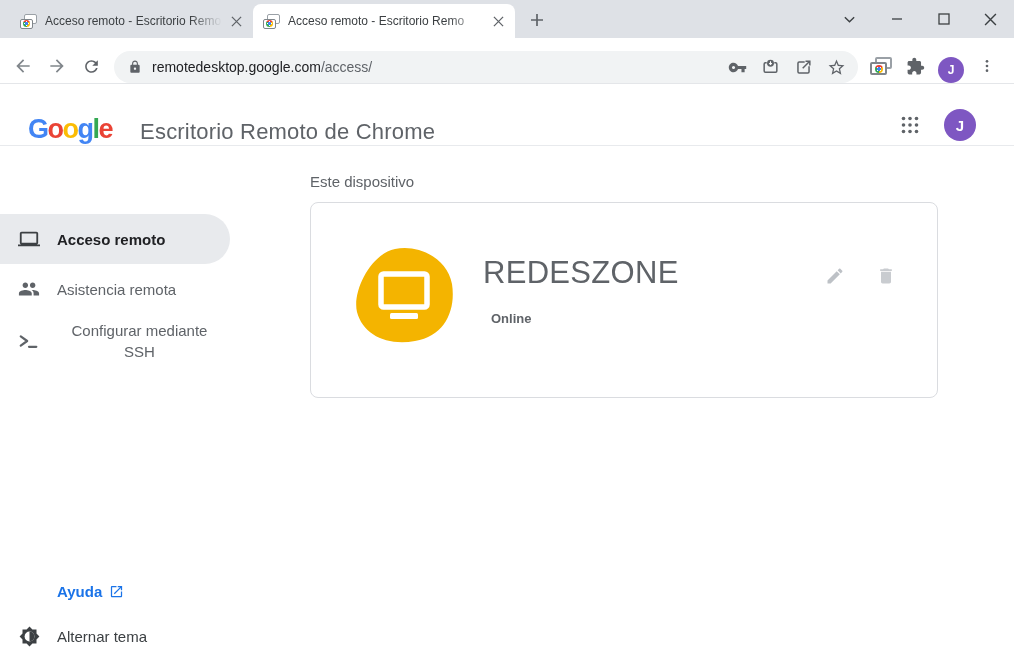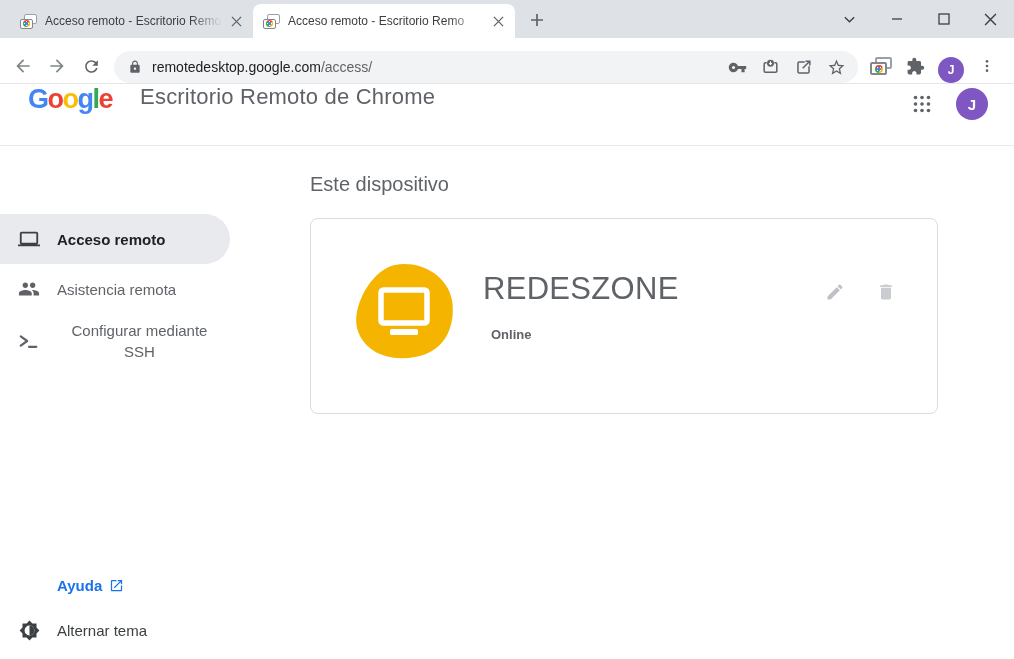--- a/index.html
+++ b/index.html
@@ -35,45 +35,45 @@
   .tool-btn { width:34px; height:34px; display:flex; align-items:center; justify-content:center; border-radius:50%; flex:0 0 auto; }
   .omnibox { flex:1; height:32px; margin:0 6px; background:#F1F3F4; border-radius:16px; display:flex; align-items:center; padding:0 8px 0 14px; }
   .url { font-size:14px; margin-left:10px; white-space:nowrap; }
   .url .host { color:#202124; }
   .url .path { color:#5F6368; }
   .omni-spacer { flex:1; }
   .omni-btn { width:28px; height:28px; display:flex; align-items:center; justify-content:center; border-radius:50%; margin-left:5px; flex:0 0 auto; }
   .avatar-sm { width:26px; height:26px; border-radius:50%; background:#7E57C2; color:#fff; font-size:12px; font-weight:bold; display:flex; align-items:center; justify-content:center; margin:0 6px; }
 
   
-  .page-header { height:62px; display:flex; align-items:flex-start; padding:0 16px 0 28px; border-bottom:1px solid #E8EAED; background:#fff; }
+  .page-header { height:62px; display:flex; align-items:flex-end; padding:0 28px 0 28px; border-bottom:1px solid #E8EAED; background:#fff; }
   .glogo { font-size:27px; font-weight:bold; letter-spacing:-1.5px; }
   .glogo .b { color:#4285F4; } .glogo .r { color:#EA4335; } .glogo .y { color:#FBBC05; } .glogo .g { color:#34A853; }
   .app-title { font-size:22px; color:#5F6368; margin-left:28px; letter-spacing:0.2px; }
   .header-right { margin-left:auto; display:flex; align-items:center; }
   .apps-grid { width:40px; height:40px; display:flex; align-items:center; justify-content:center; border-radius:50%; }
   .avatar-lg { width:32px; height:32px; border-radius:50%; background:#7E57C2; color:#fff; font-size:15px; font-weight:bold; display:flex; align-items:center; justify-content:center; margin:0 10px 0 14px; }
 
   
   .page-body { display:flex; height:513px; background:#fff; }
   .sidebar { width:280px; display:flex; flex-direction:column; padding-top:68px; flex:0 0 auto;text-align:center; }
   .nav-item { height:50px; display:flex; align-items:center; padding-left:17px; color:#5F6368; font-size:15px; cursor:pointer; }
   .nav-item .nico { width:24px; height:24px; margin-right:16px; flex:0 0 auto; display:flex; align-items:center; justify-content:center; }
   .nav-item.active { width:230px; background:#E8EAED; border-radius:0 25px 25px 0; color:#202124; font-weight:bold; }
   .nav-item.twoline { height:54px; }
   .nav-item.twoline .nlabel { width:165px; line-height:21px; }
-  .sidebar-footer { margin-top:auto; padding-bottom:6px; }
+  .sidebar-footer { margin-top:auto; }
   .help-row { height:44px; display:flex; align-items:center; padding-left:57px; }
   .help-link { color:#1A73E8; font-size:15px; font-weight:bold; display:flex; align-items:center; cursor:pointer; }
   .help-link svg { margin-left:7px; }
   .foot-item { height:46px; display:flex; align-items:center; padding-left:17px; color:#3C4043; font-size:15px; cursor:pointer; }
   .foot-item .nico { width:24px; height:24px; margin-right:16px; display:flex; align-items:center; justify-content:center; }
 
   .main { flex:1; padding:27px 0 0 30px; }
-  .section-title { font-size:20px; color:#5F6368; height:18px; margin-bottom:27px; }
+  .section-title { font-size:15px; color:#5F6368; height:18px; margin-bottom:11px; }
   .device-card { position:relative; width:628px; height:196px; border:1px solid #DADCE0; border-radius:8px; background:#fff; cursor:pointer; }
   .blob-wrap { position:absolute; left:43px; top:44px; width:100px; height:97px; }
   .device-name { position:absolute; left:172px; top:52px; font-size:31px; color:#5F6368; letter-spacing:0.3px; }
   .device-status { position:absolute; left:180px; top:108px; font-size:13px; font-weight:bold; color:#5F6368; }
   .card-actions { position:absolute; right:41px; top:63px; display:flex; gap:31px; }
   .icon-btn { width:20px; height:20px; display:flex; align-items:center; justify-content:center; }
 </style>
 </head>
 <body>
 

